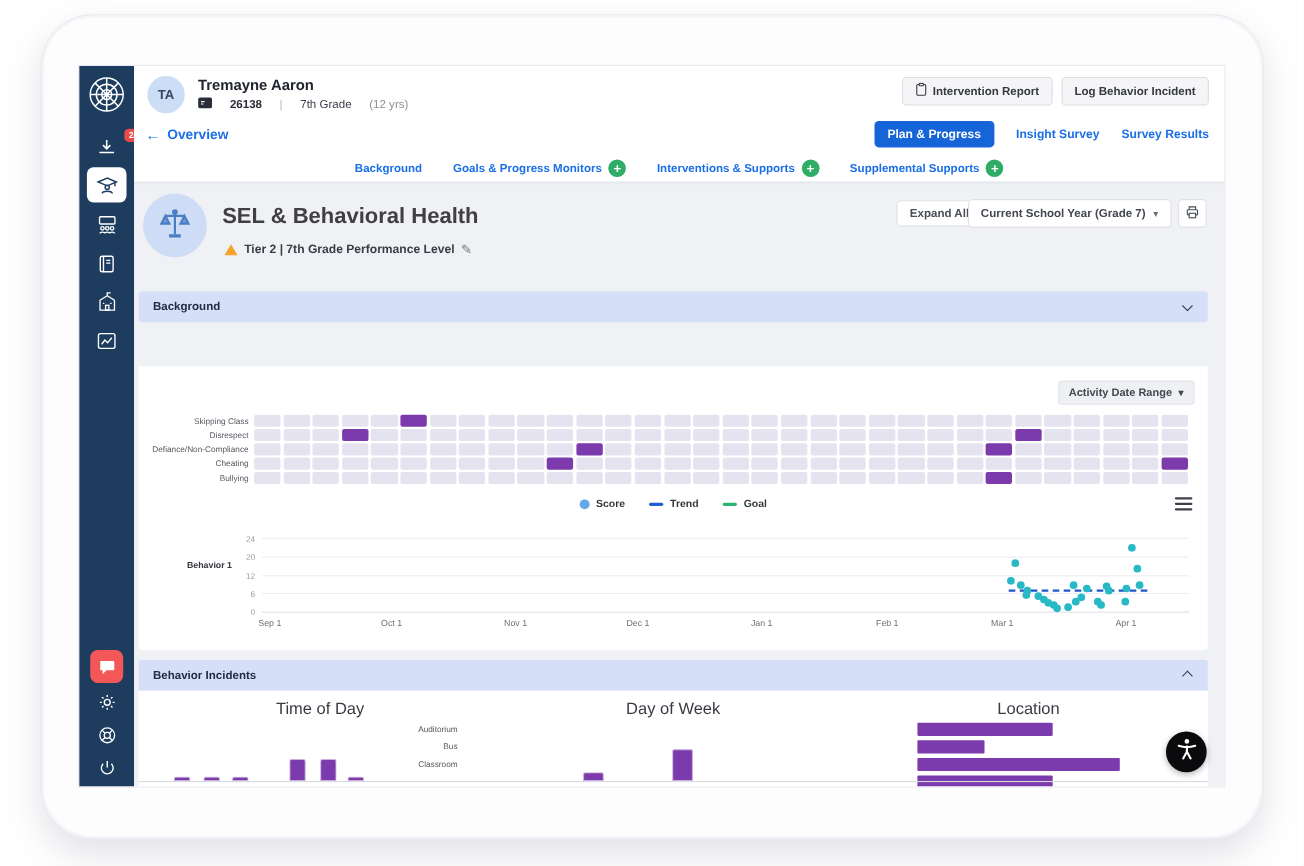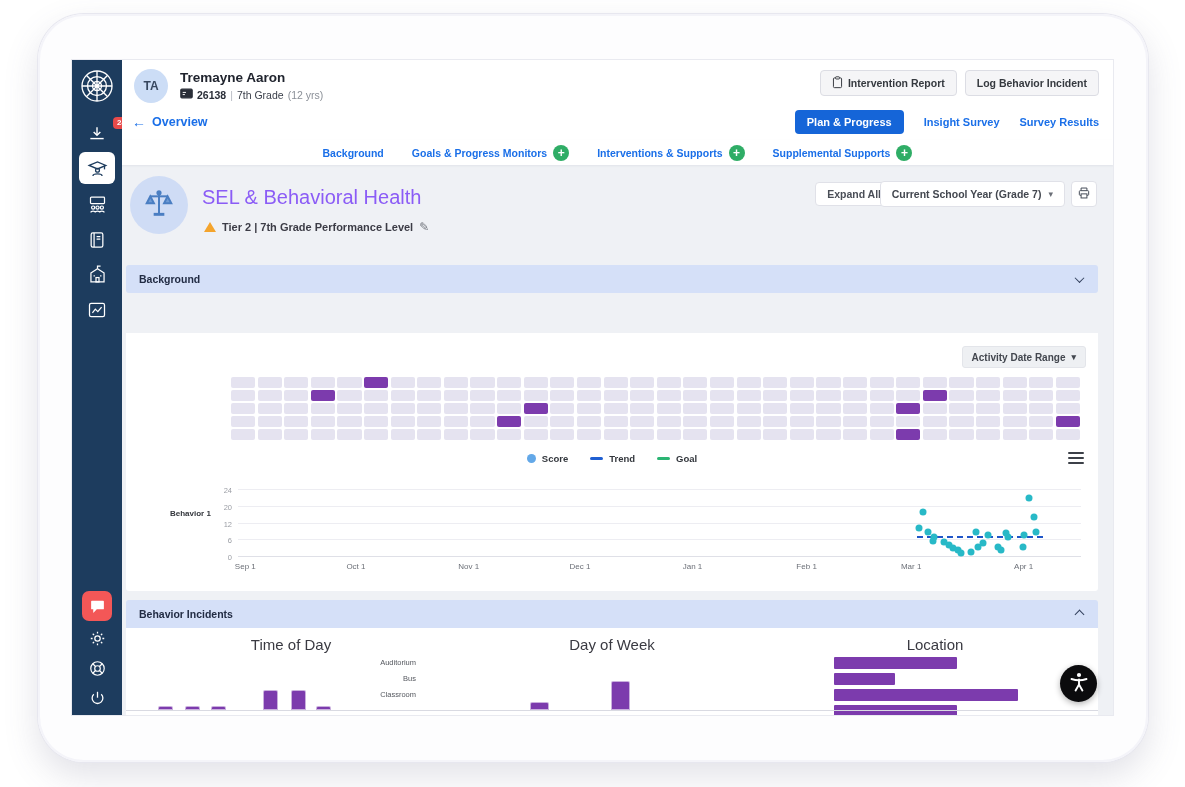--- a/index.html
+++ b/index.html
@@ -22,39 +22,39 @@
   .s-chat{top:531px;} .s-chat .red-card{width:30px;height:30px;background:#f35757;border-radius:7px;display:flex;align-items:center;justify-content:center;}
   .s-gear{top:569px;} .s-ring{top:599px;} .s-power{top:629px;}
   .badge{position:absolute;left:26px;top:-7px;background:#e84a4a;color:#fff;font-size:8px;font-weight:bold;
     padding:2px 4px;border-radius:4px;line-height:1;}
   
   .main{position:absolute;left:50px;top:0;right:0;bottom:0;background:#eff1f5;padding-left:42px;}
   .top-header{position:absolute;top:0;left:0;right:0;height:80px;background:#fff;}
   .avatar{position:absolute;left:12px;top:9px;width:34px;height:34px;border-radius:50%;background:#ccddf6;
     color:#37475f;font-size:12px;font-weight:bold;display:flex;align-items:center;justify-content:center;}
   .student-name{position:absolute;left:58px;top:10px;font-size:13.5px;font-weight:bold;color:#20242e;}
-  .student-meta{position:absolute;left:58px;top:28px;font-size:10.5px;color:#3a3f4a;display:flex;align-items:center;gap:4px;}
+  .student-meta{position:absolute;left:58px;top:28px;font-size:10.5px;color:#3a3f4a;display:flex;align-items:center;gap:16px;}
   .student-meta .id{font-weight:bold;color:#2a2e38;}
   .student-meta .sep{color:#b6bac2;} .student-meta .age{color:#8b9098;}
   .hdr-buttons{position:absolute;right:14px;top:10px;display:flex;gap:8px;}
   .btn-light{height:26px;background:#f5f5f7;border:1px solid #dcdde4;border-radius:4px;color:#35393f;
     font-size:10.5px;font-weight:600;display:flex;align-items:center;gap:5px;padding:0 11px;}
   .back-link{position:absolute;left:10px;top:54px;color:#1a6fe8;font-size:12.5px;font-weight:600;display:flex;gap:6px;align-items:center;}
   .tabs{position:absolute;right:14px;top:50px;display:flex;align-items:center;gap:20px;}
   .tab{font-size:11px;font-weight:700;color:#1a6fe8;}
   .tab.active{background:#1565d8;color:#fff;padding:6px 12px;border-radius:4px;}
   .section-nav{position:absolute;top:80px;left:0;right:0;height:25px;background:#fff;display:flex;
     align-items:center;justify-content:center;gap:28px;box-shadow:0 1px 2px rgba(40,50,80,.07);}
   .nav-item{display:flex;align-items:center;gap:6px;font-size:10.5px;font-weight:700;color:#1a6fe8;}
   .plus{width:16px;height:16px;border-radius:50%;background:#2fad66;color:#fff;font-size:12px;
     display:flex;align-items:center;justify-content:center;line-height:1;font-weight:bold;}
   
   .plan-icon{position:absolute;left:8px;top:116px;width:58px;height:58px;border-radius:50%;background:#cfdcf5;
     display:flex;align-items:center;justify-content:center;}
-  .plan-title{position:absolute;left:80px;top:126px;font-size:20px;font-weight:normal;color:#8b5cf6;}
+  .plan-title{position:absolute;left:80px;top:126px;font-size:20px;font-weight:bold;color:#404040;}
   .tier-row{position:absolute;left:82px;top:160px;display:flex;align-items:center;gap:6px;
     font-size:11px;font-weight:bold;color:#3c3c46;}
   .warn-tri{width:0;height:0;border-left:6px solid transparent;border-right:6px solid transparent;border-bottom:10px solid #f4a42c;}
   .pencil{color:#70747c;font-size:12px;font-weight:normal;}
   .expand-btn{position:absolute;right:220px;top:122px;height:24px;background:#fff;border:1px solid #e0e1e8;
     border-radius:4px;font-size:10.5px;color:#4a4e57;font-weight:600;display:flex;align-items:center;padding:0 11px;}
   .year-dd{position:absolute;right:48px;top:121px;height:26px;background:#fff;border:1px solid #e0e1e8;
     border-radius:4px;font-size:10.5px;color:#43474f;font-weight:600;display:flex;align-items:center;gap:7px;padding:0 11px;}
   .print-btn{position:absolute;right:16px;top:121px;width:26px;height:26px;background:#fff;border:1px solid #e0e1e8;
     border-radius:4px;display:flex;align-items:center;justify-content:center;}
@@ -313,20 +313,27 @@
     <div class="sec sec-bg" data-interactable="true">
       <span data-interactable="false">Background</span>
       <span class="chev down" data-interactable="false"></span>
     </div>
 
     <div class="panel-pc" data-interactable="false">
       <button class="adr-btn" data-interactable="true">
         <span data-interactable="false">Activity Date Range</span>
         <span data-interactable="false" style="font-size:9px;">▾</span>
       </button>
+      <div class="hm-labels" data-interactable="false">
+            <div class="hm-label" data-interactable="false">Skipping Class</div>
+            <div class="hm-label" data-interactable="false">Disrespect</div>
+            <div class="hm-label" data-interactable="false">Defiance/Non-Compliance</div>
+            <div class="hm-label" data-interactable="false">Cheating</div>
+            <div class="hm-label" data-interactable="false">Bullying</div>
+          </div>
       <div class="hm-grid" data-interactable="false">
             <div class="hm-row" data-interactable="false">
               <div class="hm-cell" data-interactable="false" style="background: rgb(229, 227, 240);"></div>
               <div class="hm-cell" data-interactable="false" style="background: rgb(229, 227, 240);"></div>
               <div class="hm-cell" data-interactable="false" style="background: rgb(229, 227, 240);"></div>
               <div class="hm-cell" data-interactable="false" style="background: rgb(229, 227, 240);"></div>
               <div class="hm-cell" data-interactable="false" style="background: rgb(229, 227, 240);"></div>
               <div class="hm-cell" data-interactable="false" style="background: rgb(124, 59, 173);"></div>
               <div class="hm-cell" data-interactable="false" style="background: rgb(229, 227, 240);"></div>
               <div class="hm-cell" data-interactable="false" style="background: rgb(229, 227, 240);"></div>

